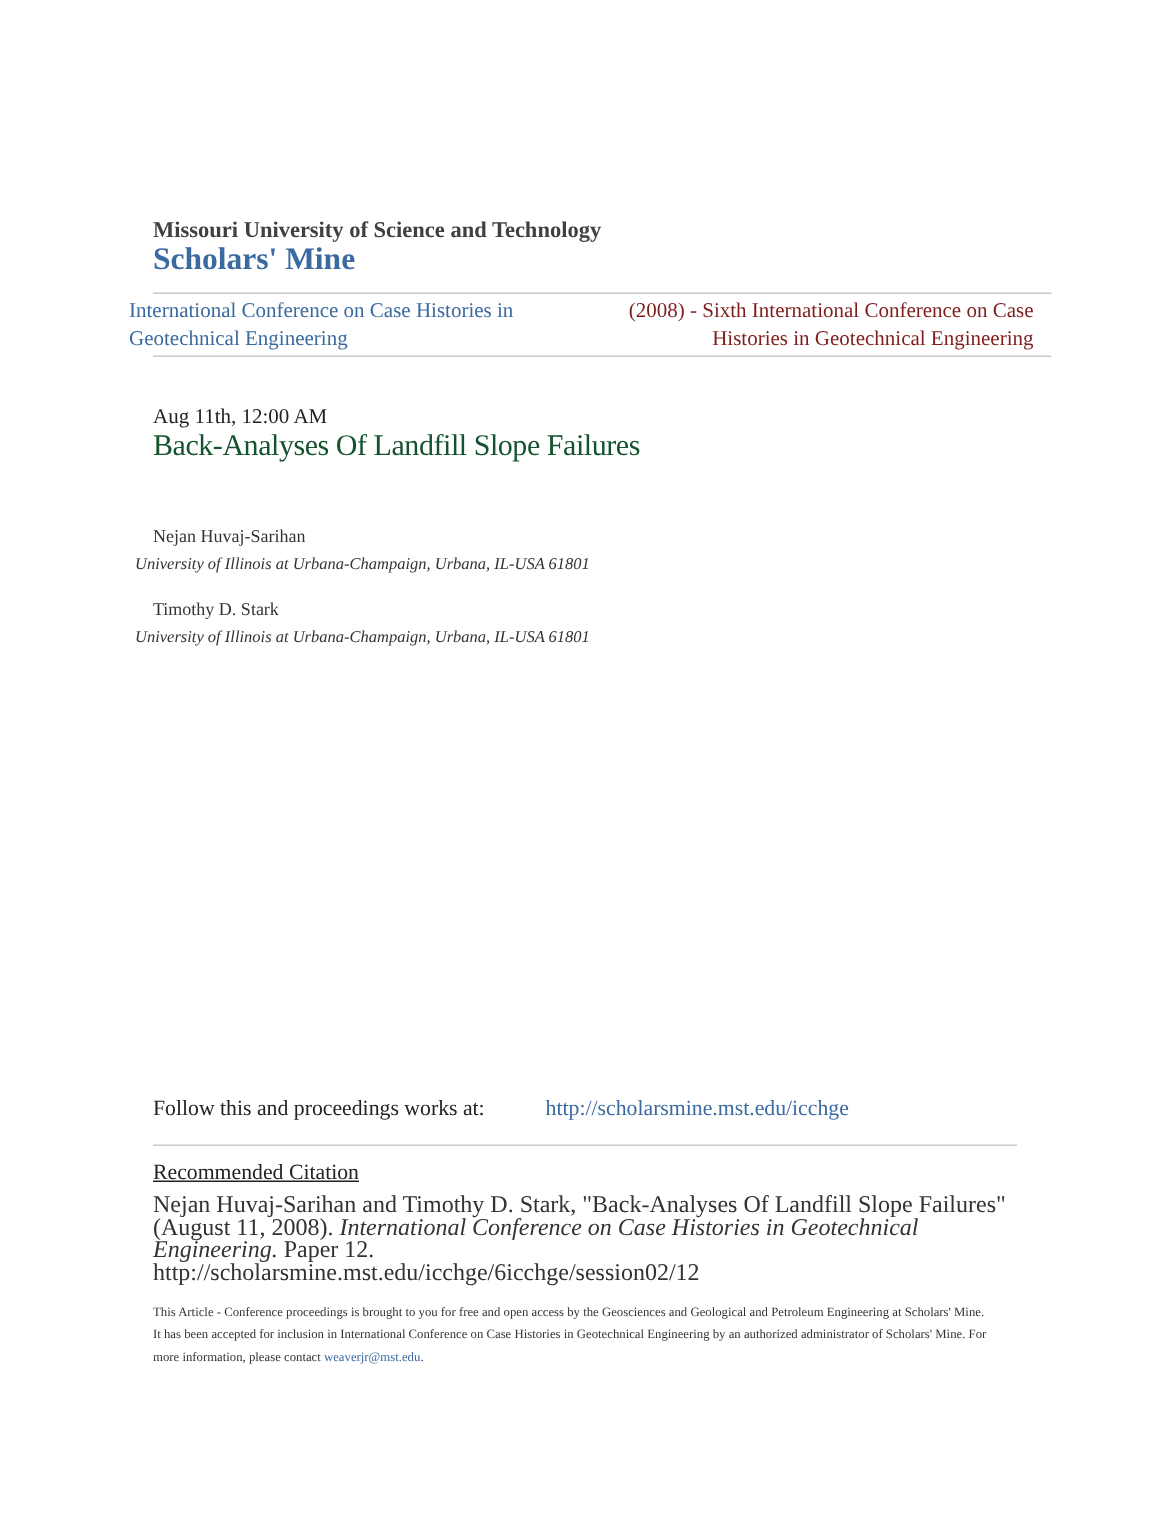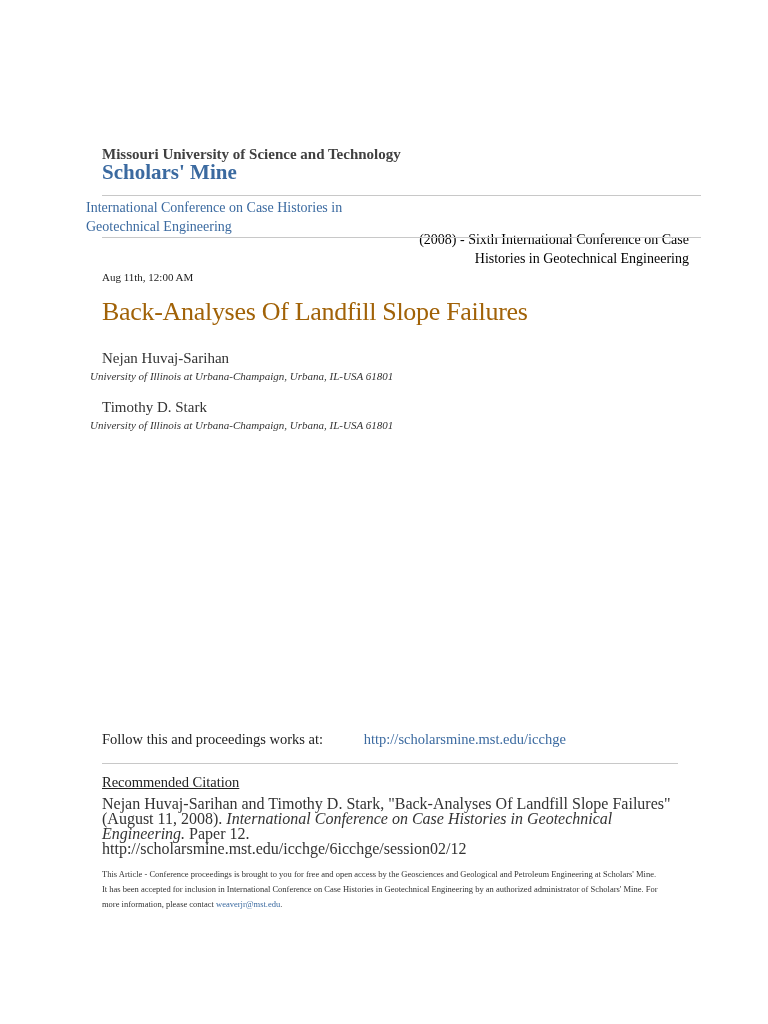--- a/index.html
+++ b/index.html
@@ -3,24 +3,24 @@
 <meta charset="utf-8">
 <style>
   html, body { margin:0; padding:0; }
   body { width:768px; height:1024px; background:#ffffff; position:relative; overflow:hidden;
          font-family:"Liberation Serif", "DejaVu Serif", serif; color:#222; }
   .abs { position:absolute; }
   #inst { left:102px; top:146px; font-size:15px; font-weight:bold; color:#404040; }
   #mine { left:102px; top:160px; font-size:21px; font-weight:bold; color:#3b6aa0;text-align:right; }
   .hr { position:absolute; height:1px; background:#c8c8c8; }
   #crumb-left { left:86px; top:198px; font-size:14px; line-height:19px; color:#3b6aa0; width:290px; }
-  #crumb-right { right:79px; top:198px; font-size:14px; line-height:19px; color:#000000; text-align:right; width:300px;margin-top:32px; }
-  #date { left:102px; top:271px; font-size:11px; color:#222; }
-  #title { left:102px; top:297px; font-size:26px; color:#a16207; letter-spacing:-0.3px; }
-  .author { left:102px; font-size:15px; color:#333; }
+  #crumb-right { right:79px; top:198px; font-size:14px; line-height:19px; color:#7f1d1d; text-align:right; width:300px; }
+  #date { left:102px; top:271px; font-size:14px; color:#222; }
+  #title { left:102px; top:286px; font-size:20px; color:#14532d; letter-spacing:-0.3px; }
+  .author { left:102px; font-size:12px; color:#333; }
   .aff { left:90px; font-size:11px; font-style:italic; color:#333; }
   #follow { left:102px; top:731px; font-size:14.5px; color:#222; }
   #follow a { color:#3b6aa0; text-decoration:none;padding-left:37px; }
   #rec-head { left:102px; top:774px; font-size:14.5px; color:#222;text-decoration:underline; }
   #rec-body { left:102px; top:796px; width:580px; font-size:16px; line-height:15px; color:#333; }
   #footer { left:102px; top:867px; width:560px; font-size:8.5px; line-height:15px; color:#333; }
   #footer a, #rec-body a { color:#3b6aa0; text-decoration:none; }
 </style>
 </head>
 <body>

